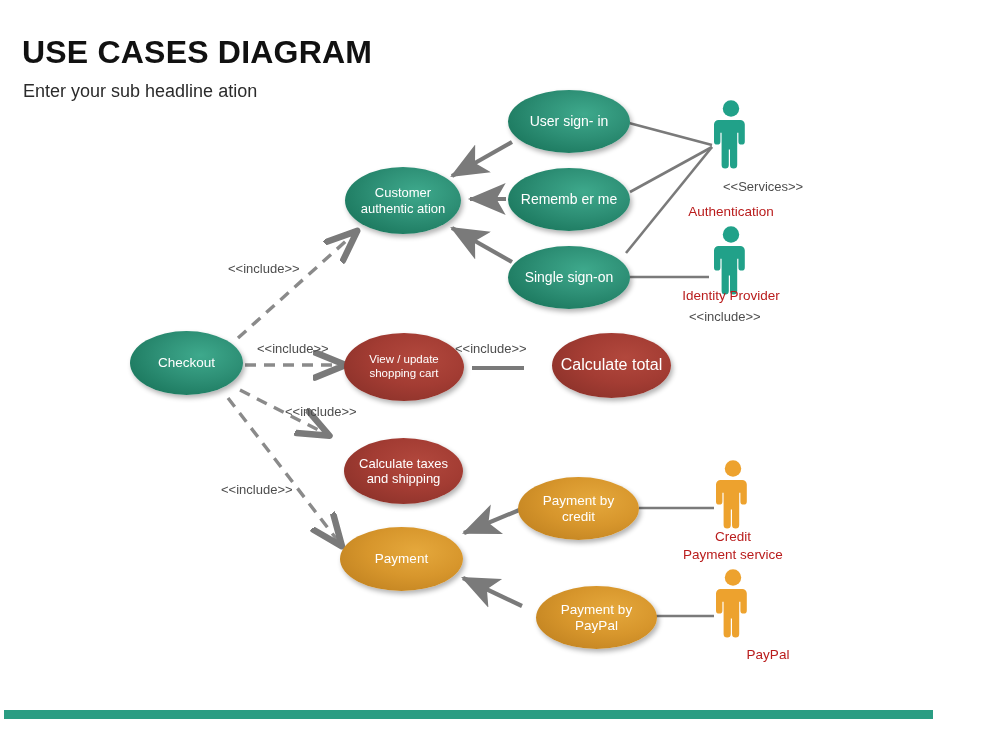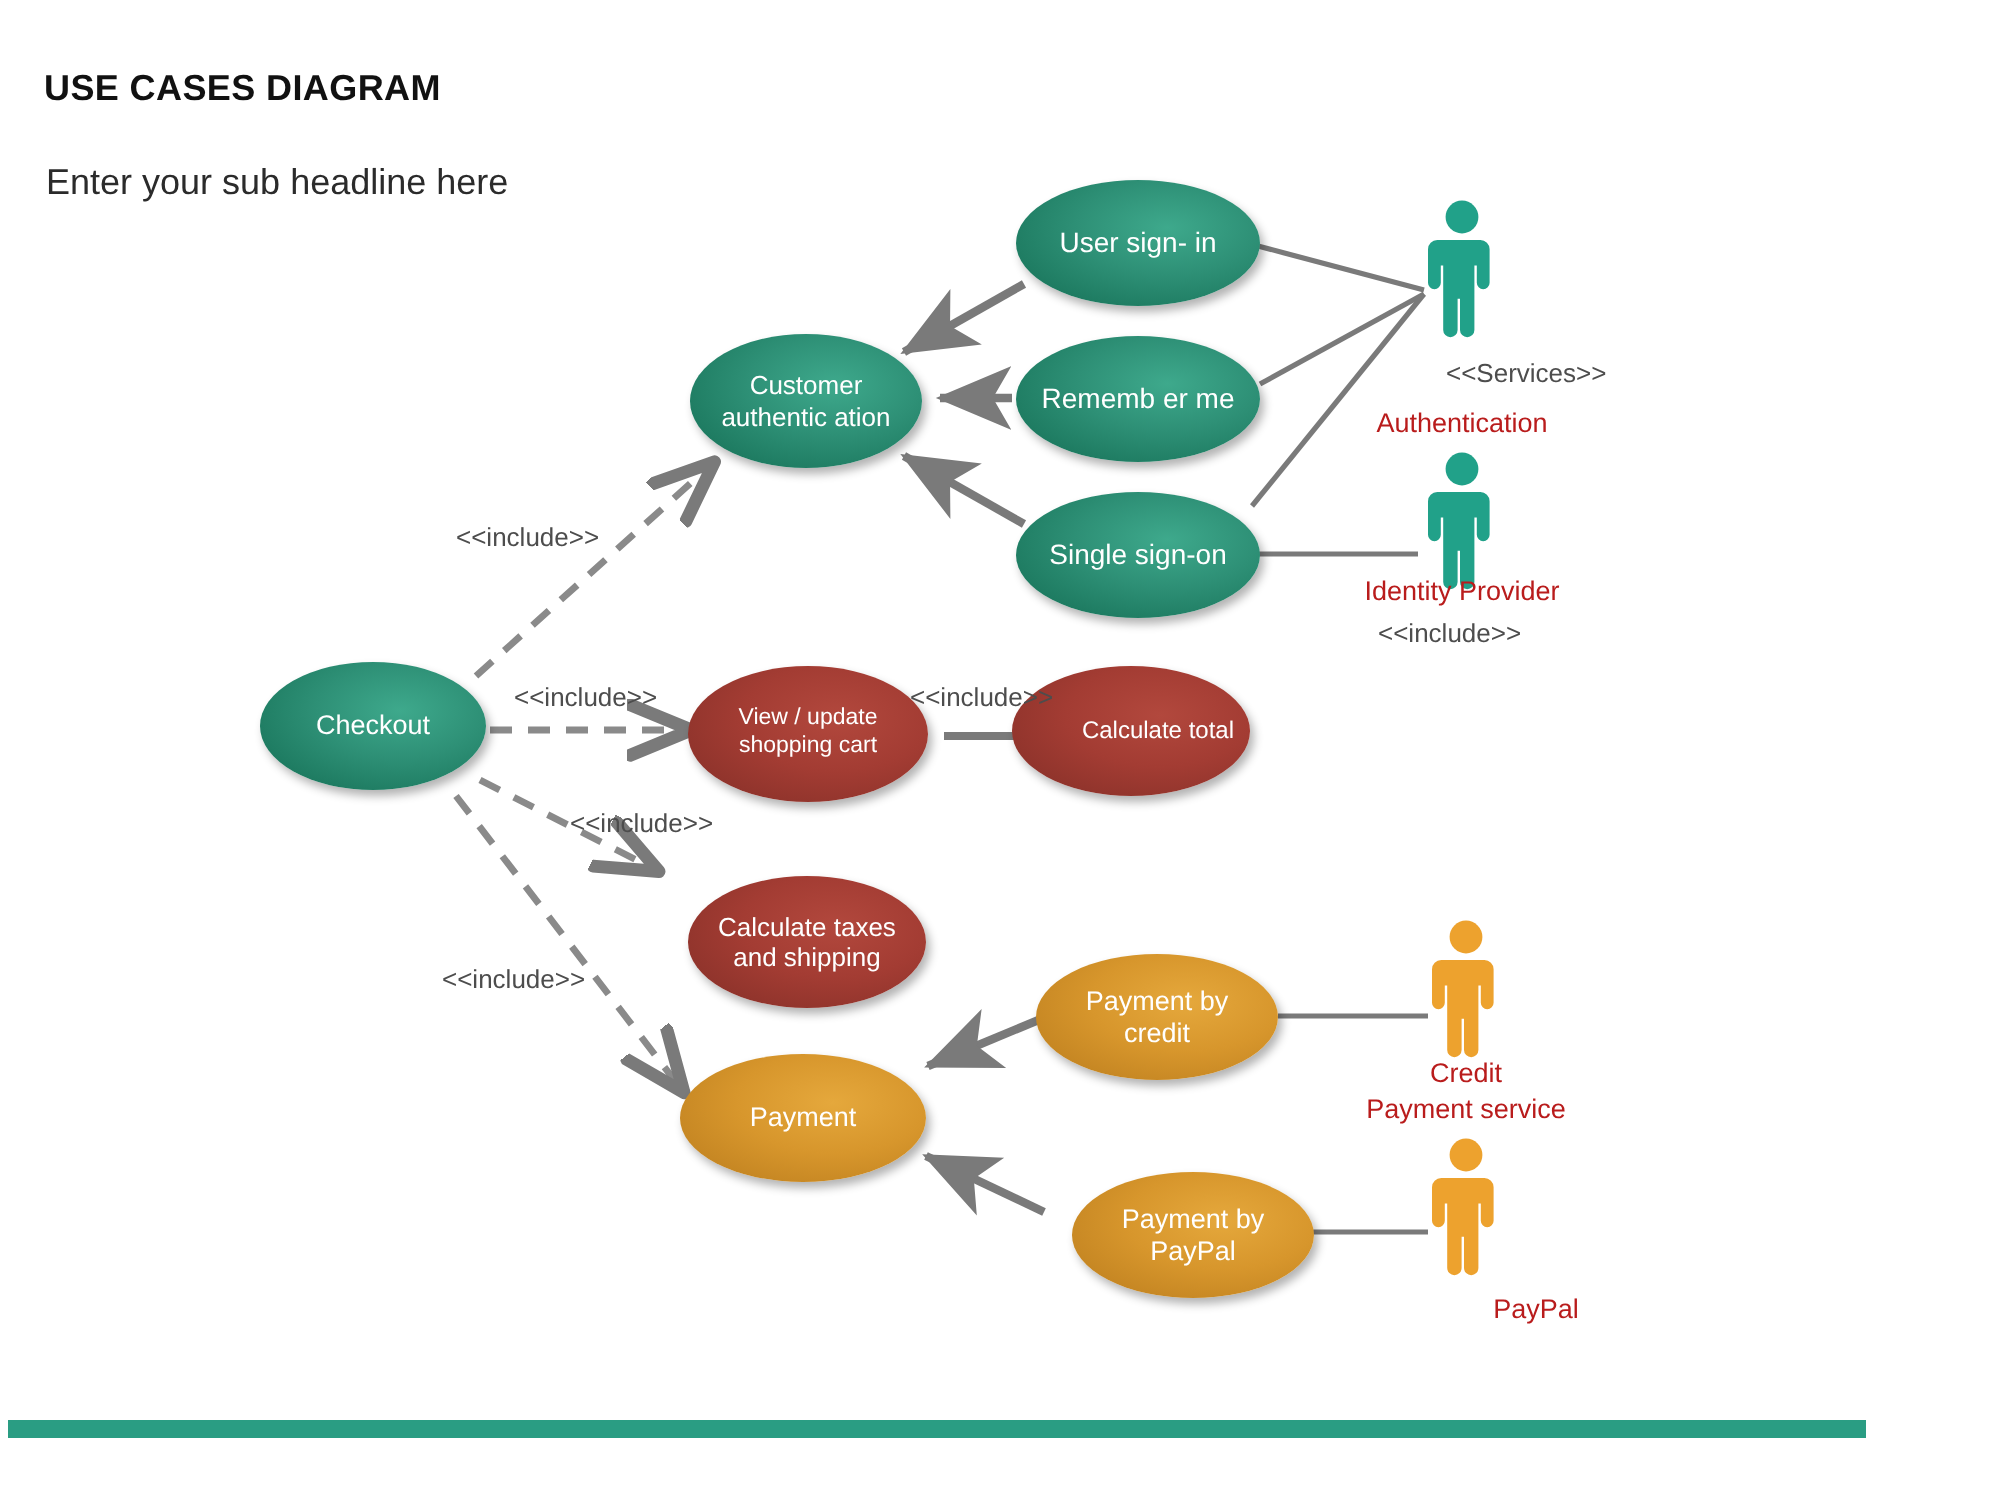--- a/index.html
+++ b/index.html
@@ -21,21 +21,21 @@
     left: 0; top: 0;
     width: 1000px;
     height: 750px;
   }
 
   
   #title {
     position: absolute;
     left: 22px;
     top: 34px;
-    font-size: 18px;
+    font-size: 32px;
     font-weight: bold;
     letter-spacing: 0.2px;
     color: #111111;
     white-space: nowrap;
   }
   #subtitle {
     position: absolute;
     left: 23px;
     top: 81px;
     font-size: 18px;
@@ -119,21 +119,21 @@
     white-space: nowrap;
   }
 </style>
 </head>
 <body>
 
 <div id="slide">
 
   <div id="title">USE CASES DIAGRAM</div>
 
-  <div id="subtitle">Enter your sub headline here</div>
+  <div id="subtitle">Enter your sub headline ation</div>
 
   <svg id="connectors" viewBox="0 0 1000 750" xmlns="http://www.w3.org/2000/svg">
     <defs>
       <marker id="arrowSolid" markerWidth="10" markerHeight="10" refX="8.5" refY="4" orient="auto" markerUnits="strokeWidth">
         <path d="M0,0.2 L9,4 L0,7.8 L2.2,4 Z" fill="#7a7a7a"></path>
       </marker>
       <marker id="arrowOpen" markerWidth="11" markerHeight="11" refX="9" refY="4.5" orient="auto" markerUnits="strokeWidth">
         <path d="M0.5,0.8 L9.5,4.5 L0.5,8.2" fill="none" stroke="#7a7a7a" stroke-width="1.9" stroke-linecap="round" stroke-linejoin="round"></path>
       </marker>
     </defs>
@@ -188,21 +188,21 @@
   </div>
 
   <div class="usecase uc-green" style="left:508px; top:246px; width:122px; height:63px; font-size:14px;">
     <span class="uc-label">Single sign-on</span>
   </div>
 
   <div class="usecase uc-red" style="left:344px; top:333px; width:120px; height:68px; font-size:11.5px;">
     <span class="uc-label">View / update shopping cart</span>
   </div>
 
-  <div class="usecase uc-red" style="left:506px; top:333px; width:119px; height:65px; font-size:12px;text-align:right;">
+  <div class="usecase uc-red" style="left:552px; top:333px; width:119px; height:65px; font-size:16px;">
     <span class="uc-label">Calculate total</span>
   </div>
 
   <div class="usecase uc-red" style="left:344px; top:438px; width:119px; height:66px; font-size:13px;">
     <span class="uc-label">Calculate taxes and shipping</span>
   </div>
 
   <div class="usecase uc-orange" style="left:340px; top:527px; width:123px; height:64px; font-size:13.5px;">
     <span class="uc-label">Payment</span>
   </div>

